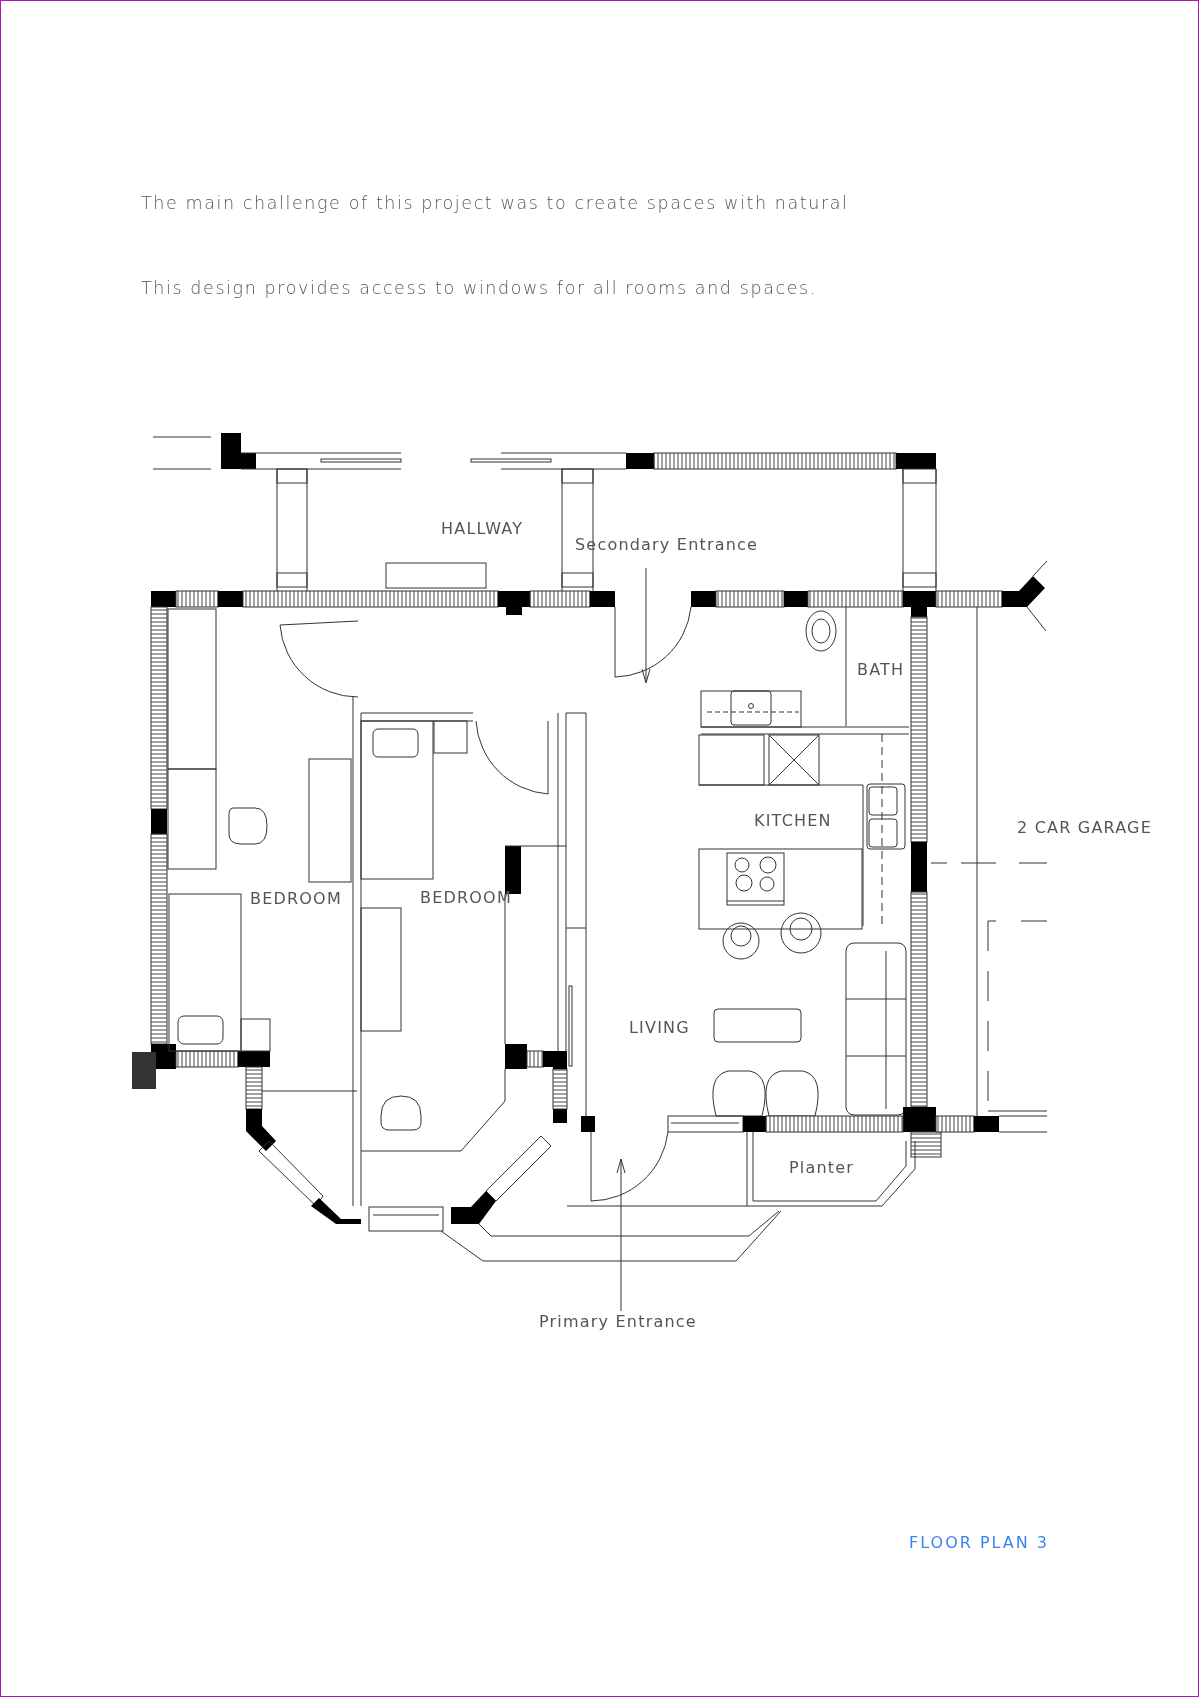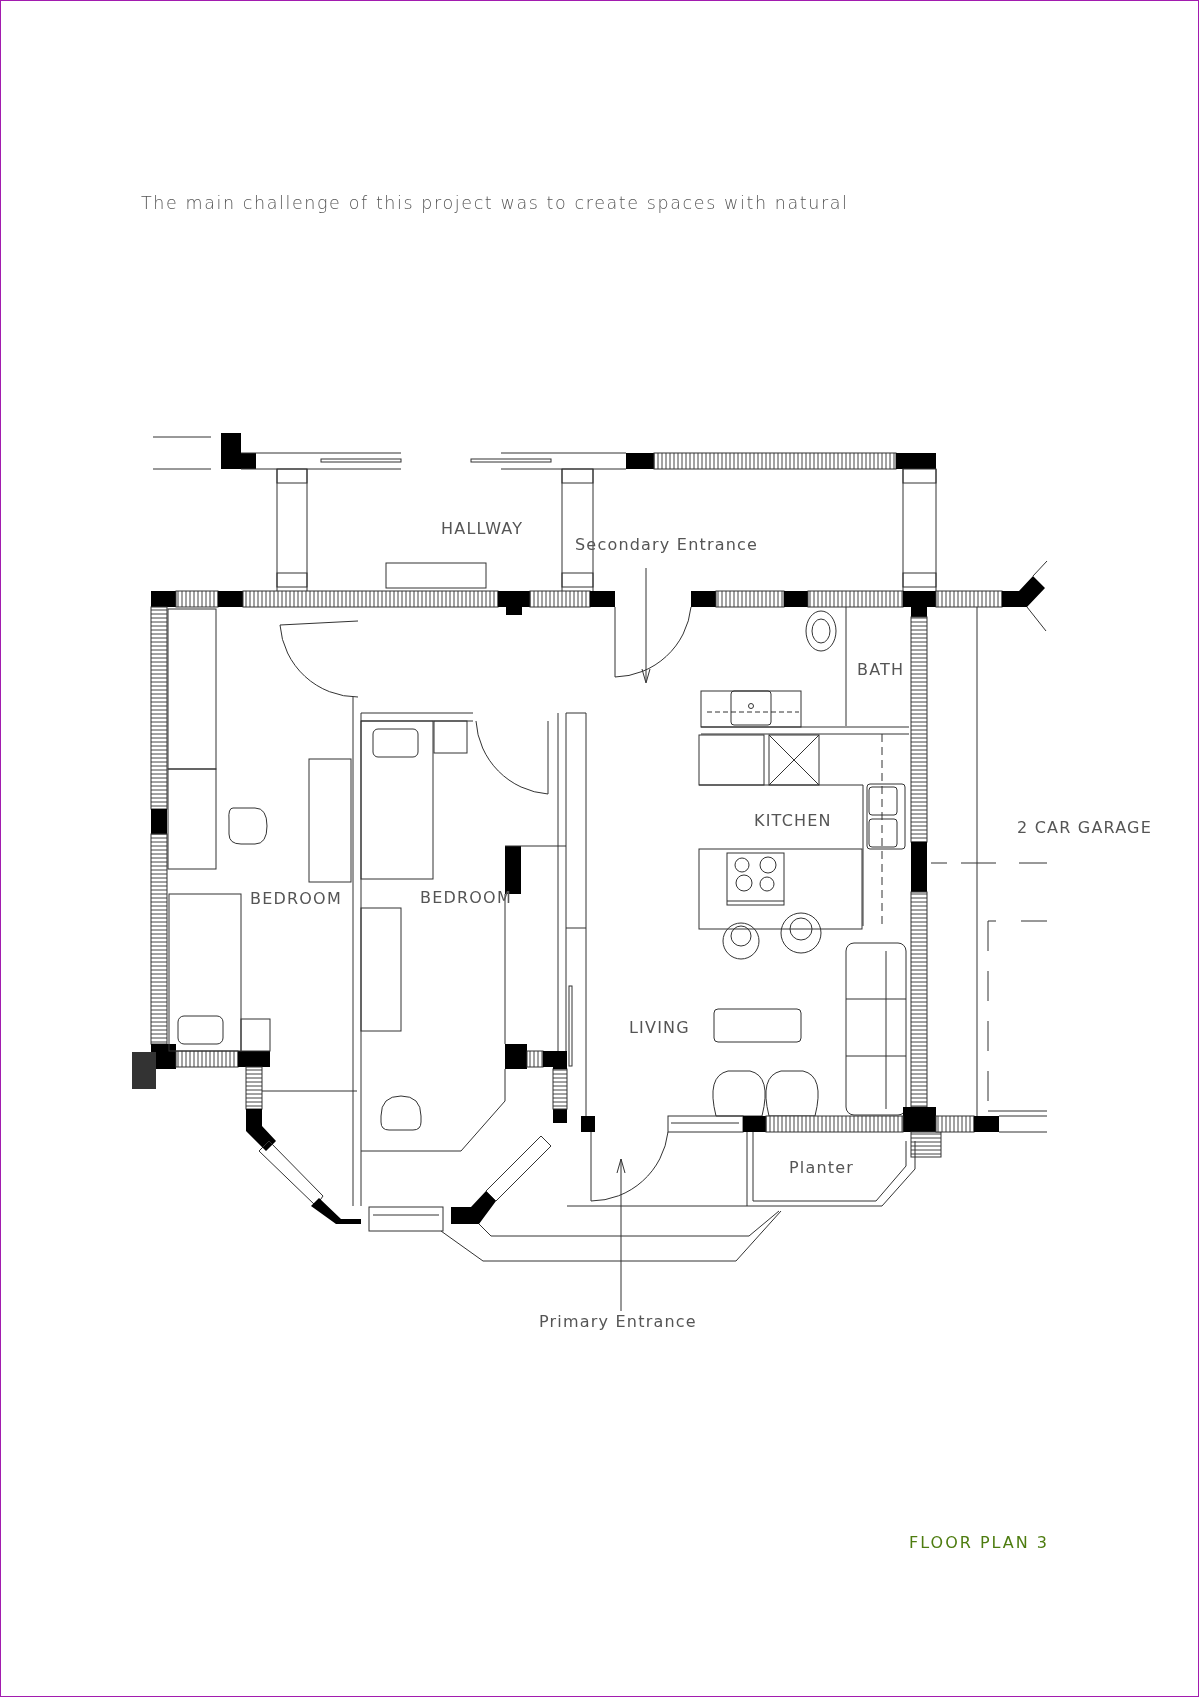--- a/index.html
+++ b/index.html
@@ -13,30 +13,31 @@
     font-family: "DejaVu Sans", sans-serif; font-weight: 200;
     font-size: 17.5px; color: #555; letter-spacing: 1.6px; line-height: 21px;
     white-space: pre;
   }
   .intro p { margin: 0; }
   .intro p.gap { margin-top: 22px; }
   svg.plan { position: absolute; left: 0; top: 0; }
   .lbl { font-family: "DejaVu Sans", sans-serif; font-size: 16px; fill: #555; letter-spacing: 1.2px; }
   .sheet-title {
     position: absolute; left: 908px; top: 1532px;
-    font-family: "DejaVu Sans", sans-serif; font-size: 16px; color: #4d7c0f; letter-spacing: 2px;
+    font-family: "DejaVu Sans", sans-serif; font-size: 16px; color: #3b82f6; letter-spacing: 2px;
   }
 </style>
 </head>
 <body>
 
 <div class="page">
 
   <div class="intro">
     <p>The main challenge of this project was to create spaces with natural</p>
+    <p class="gap">This design provides access to windows for all rooms and spaces.</p>
   </div>
 
   <svg class="plan" width="1199" height="1697" viewBox="0 0 1199 1697">
     <defs>
       <pattern id="vhatch" width="4" height="10" patternUnits="userSpaceOnUse">
         <rect width="4" height="10" fill="#fff"></rect>
         <line x1="1" y1="0" x2="1" y2="10" stroke="#444" stroke-width="1"></line>
       </pattern>
       <pattern id="hhatch" width="10" height="4" patternUnits="userSpaceOnUse">
         <rect width="10" height="4" fill="#fff"></rect>

